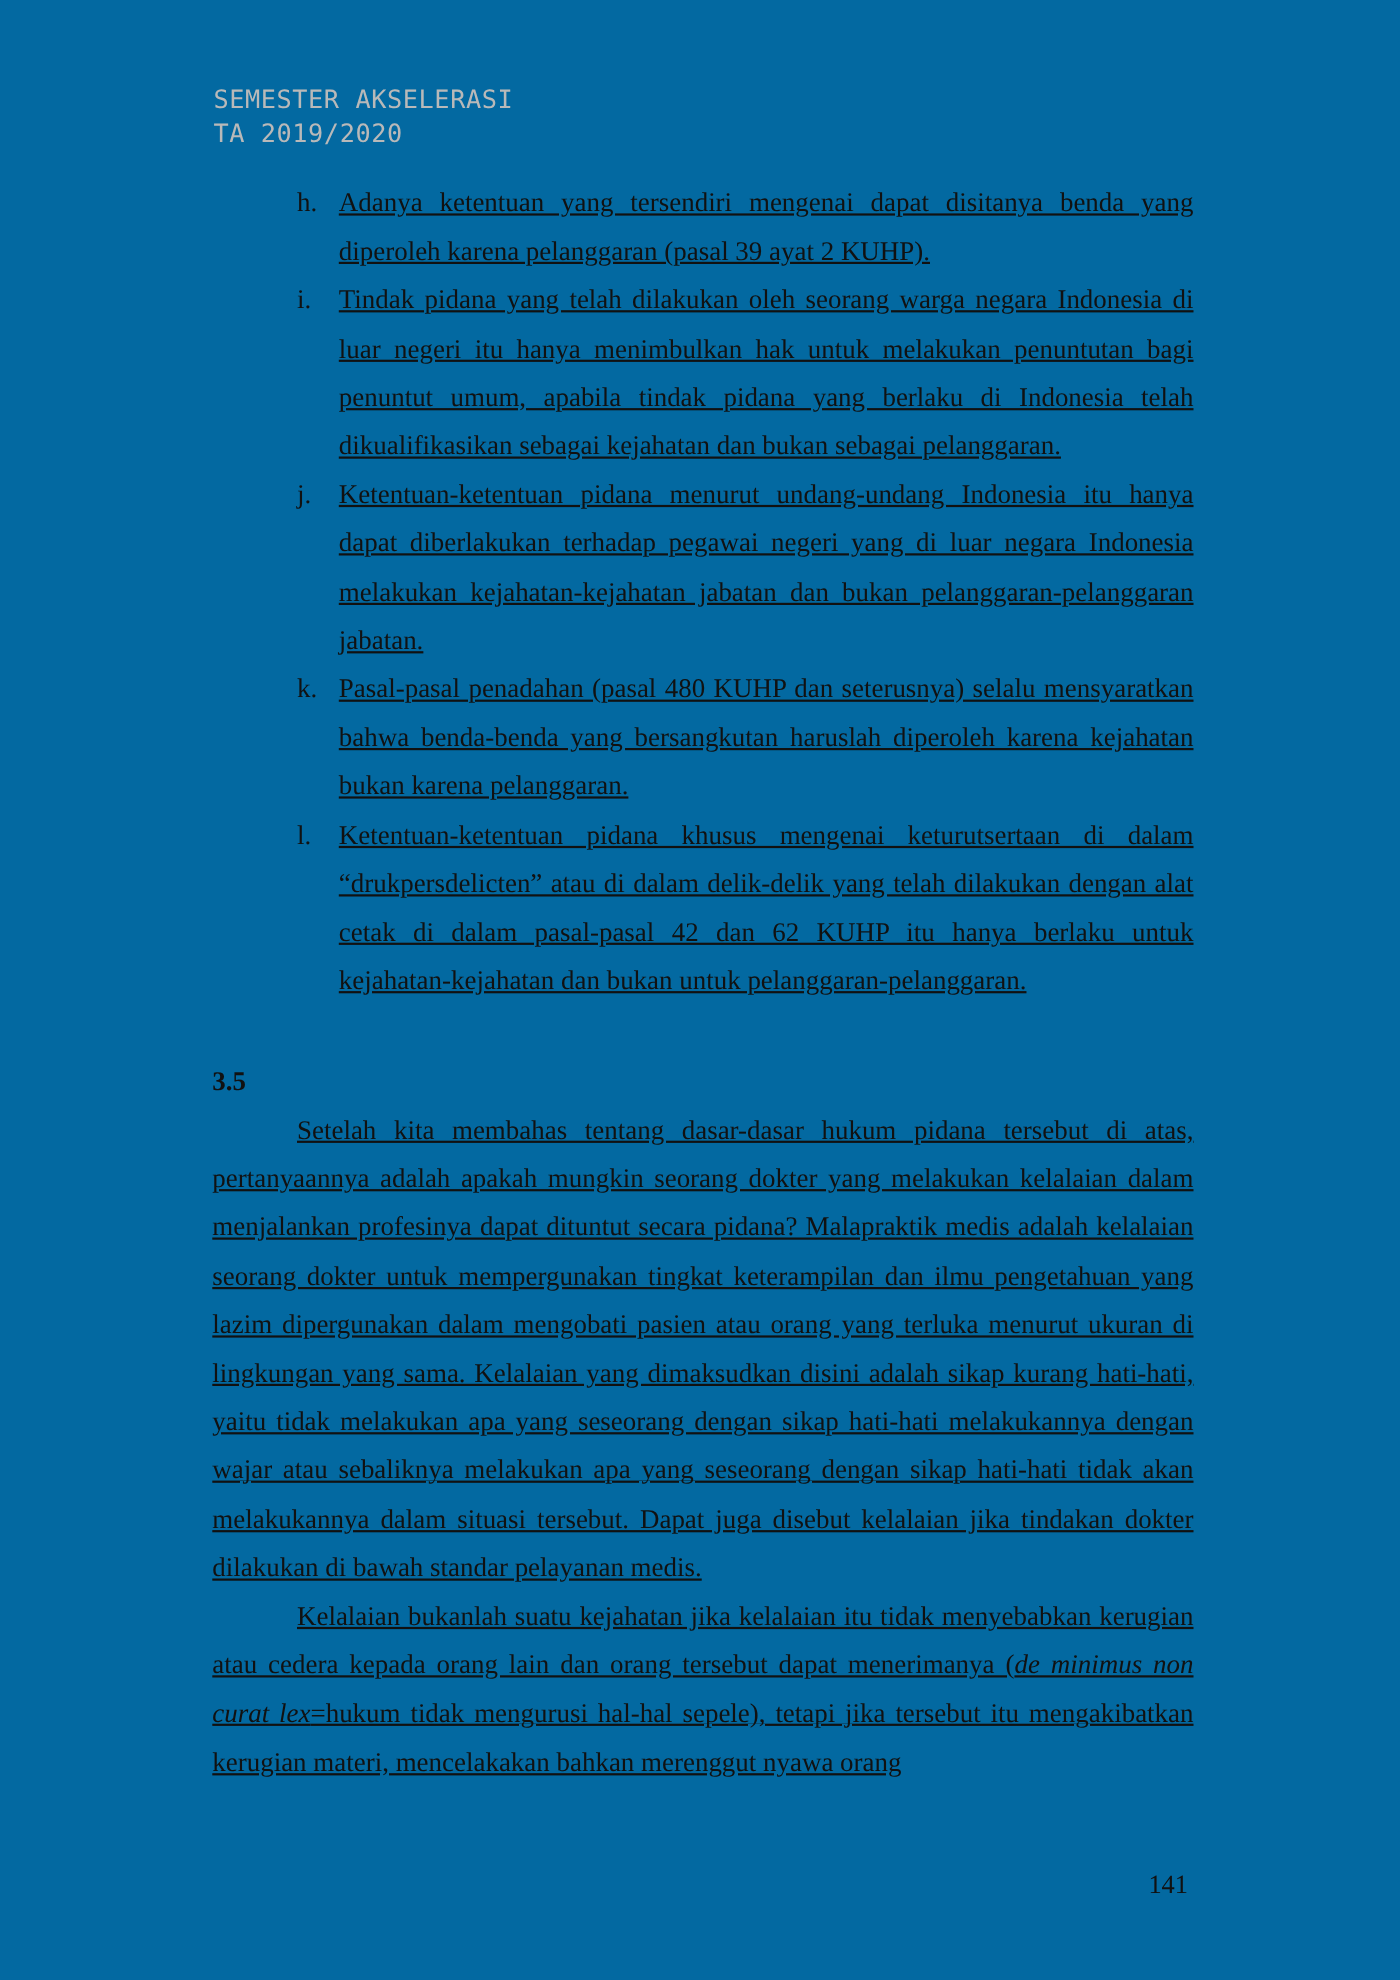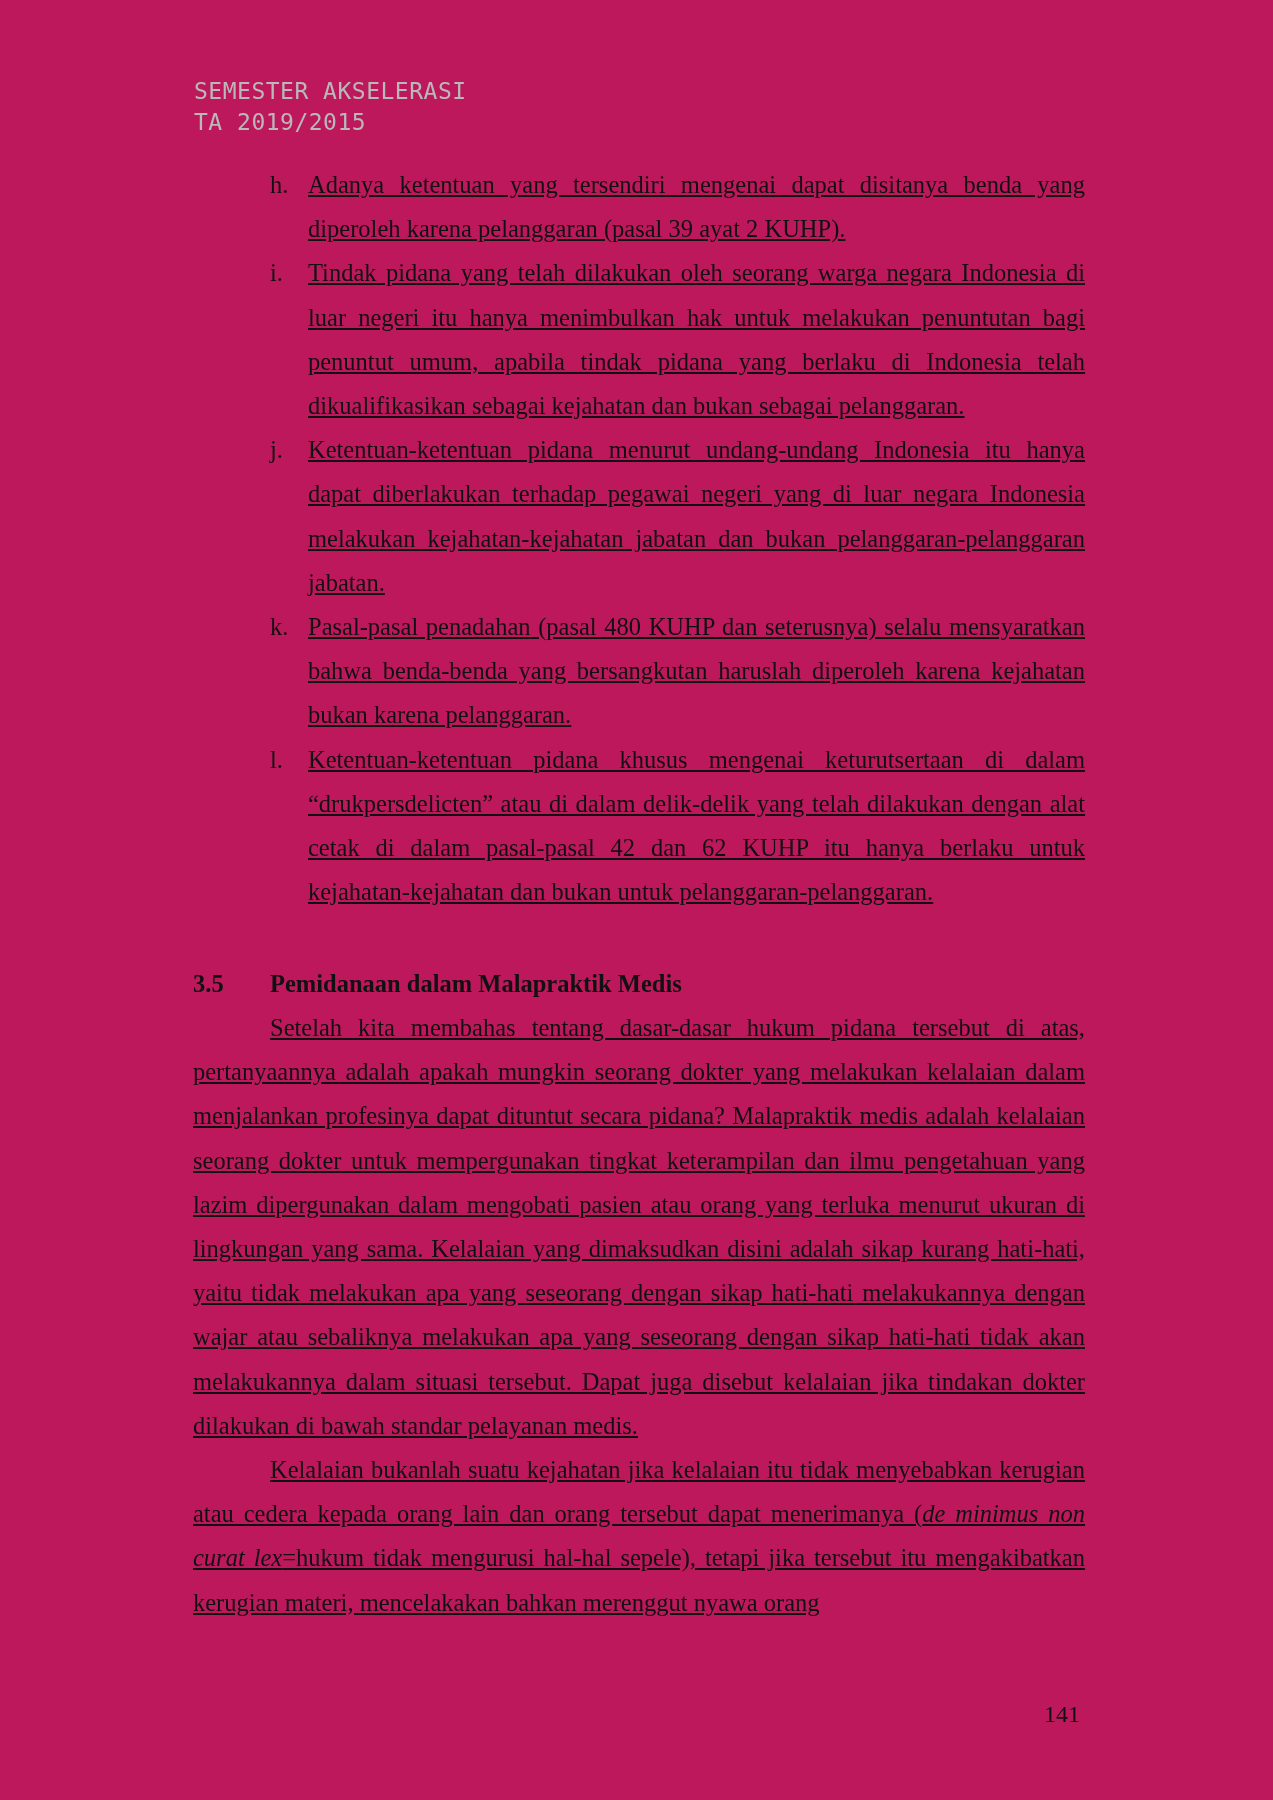--- a/index.html
+++ b/index.html
@@ -1,17 +1,17 @@
 <!DOCTYPE html>
 <html><head>
 <meta charset="utf-8">
 <style>
   html, body { margin: 0; padding: 0; background: #ffffff; }
   body { width: 1273px; height: 1800px; position: relative; overflow: hidden; }
-  .page { position: absolute; left: 0; top: 0; width: 1273px; height: 1800px; background: #be185d; }
+  .page { position: absolute; left: 0; top: 0; width: 1273px; height: 1800px; background: #0369a1; }
   .header {
     position: absolute; left: 194px; top: 76px;
     font-family: "DejaVu Sans Mono", "Liberation Mono", monospace;
     font-size: 23px; line-height: 31px; color: #b9b9b9; letter-spacing: 0.5px;
   }
   .header div { white-space: nowrap; }
   .serif { font-family: "Liberation Serif", "DejaVu Serif", serif; color: #111; }
   .list {
     position: absolute; left: 270px; top: 163px; width: 815px;
     font-size: 24.5px; line-height: 44.2px;
@@ -33,21 +33,21 @@
     font-size: 24px; line-height: 28px;
   }
 </style>
 </head>
 <body>
 
 <div class="page">
 
   <div class="header">
     <div>SEMESTER AKSELERASI</div>
-    <div>TA 2019/2015</div>
+    <div>TA 2019/2020</div>
   </div>
 
   <div class="list serif">
     <div class="item">
       <span class="label">h.</span>
       <span class="text">Adanya ketentuan yang tersendiri mengenai dapat disitanya benda yang diperoleh karena pelanggaran (pasal 39 ayat 2 KUHP).</span>
     </div>
     <div class="item">
       <span class="label">i.</span>
       <span class="text">Tindak pidana yang telah dilakukan oleh seorang warga negara Indonesia di luar negeri itu hanya menimbulkan hak untuk melakukan penuntutan bagi penuntut umum, apabila tindak pidana yang berlaku di Indonesia telah dikualifikasikan sebagai kejahatan dan bukan sebagai pelanggaran.</span>
@@ -62,20 +62,19 @@
     </div>
     <div class="item">
       <span class="label">l.</span>
       <span class="text">Ketentuan-ketentuan pidana khusus mengenai keturutsertaan di dalam “drukpersdelicten” atau di dalam delik-delik yang telah dilakukan dengan alat cetak di dalam pasal-pasal 42 dan 62 KUHP itu hanya berlaku untuk kejahatan-kejahatan dan bukan untuk pelanggaran-pelanggaran.</span>
     </div>
   </div>
 
   <div class="section serif">
     <div class="heading">
       <span class="num">3.5</span>
-      <span class="title">Pemidanaan dalam Malapraktik Medis</span>
     </div>
     <p class="para">Setelah kita membahas tentang dasar-dasar hukum pidana tersebut di atas, pertanyaannya adalah apakah mungkin seorang dokter yang melakukan kelalaian dalam menjalankan profesinya dapat dituntut secara pidana? Malapraktik medis adalah kelalaian seorang dokter untuk mempergunakan tingkat keterampilan dan ilmu pengetahuan yang lazim dipergunakan dalam mengobati pasien atau orang yang terluka menurut ukuran di lingkungan yang sama. Kelalaian yang dimaksudkan disini adalah sikap kurang hati-hati, yaitu tidak melakukan apa yang seseorang dengan sikap hati-hati melakukannya dengan wajar atau sebaliknya melakukan apa yang seseorang dengan sikap hati-hati tidak akan melakukannya dalam situasi tersebut. Dapat juga disebut kelalaian jika tindakan dokter dilakukan di bawah standar pelayanan medis.</p>
     <p class="para"><span>Kelalaian bukanlah suatu kejahatan jika kelalaian itu tidak menyebabkan kerugian atau cedera kepada orang lain dan orang tersebut dapat menerimanya (</span><i>de minimus non curat lex</i><span>=hukum tidak mengurusi hal-hal sepele), tetapi jika tersebut itu mengakibatkan kerugian materi, mencelakakan bahkan merenggut nyawa orang</span></p>
   </div>
 
   <div class="pagenum serif">141</div>
 </div>
 
 </body></html>

